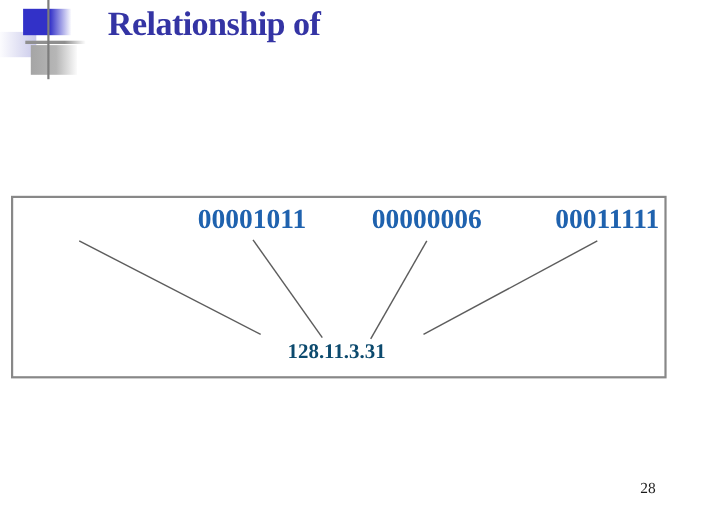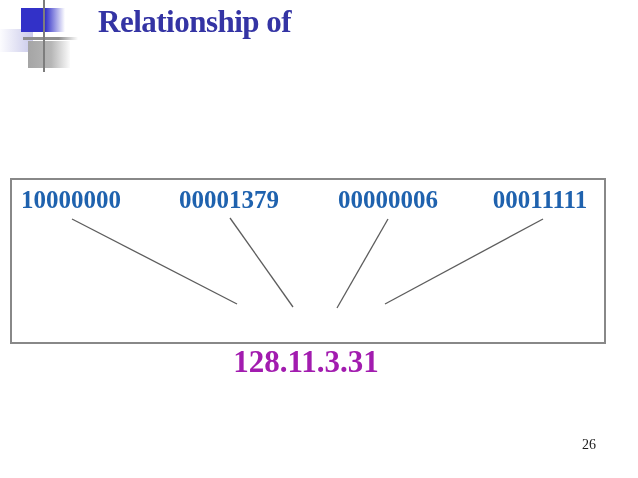--- a/index.html
+++ b/index.html
@@ -53,29 +53,28 @@
   .octet {
     position: absolute; top: 187px;
     transform: translateX(-50%);
     font-size: 25px; line-height: 25px; font-weight: bold;
     color: #1f62ae;
     white-space: nowrap;
   }
   .octet1 { left: 71px; }
   .octet2 { left: 229px; }
   .octet3 { left: 388px; }
-  .octet4 { left: 540px; }
+  .octet4 { left: 552px; }
 
   .decimal {
     position: absolute; left: 306px; top: 306px;
     transform: translateX(-50%);
-    font-size: 31px; line-height: 27px; font-weight: bold;
-    color: #a21caf;
+    font-size: 19px; line-height: 27px; font-weight: bold;
+    color: #0c4a6e;
     white-space: nowrap;
-    margin-top: 42px;
   }
 
   .connector-svg {
     position: absolute; left: 0; top: 0; width: 638px; height: 478px;
     pointer-events: none;
   }
   .connector-svg line { stroke: #5d5d5d; stroke-width: 1.3; }
 
   
   .page-number {
@@ -94,29 +93,28 @@
   <div class="deco-gray-bar"></div>
   <div class="deco-gray-square"></div>
   <div class="deco-vline"></div>
 
   <div class="title">
     <div>Relationship of</div>
   </div>
 
   <div class="diagram-box"></div>
 
-  <span class="octet octet1">10000000</span>
-  <span class="octet octet2">00001379</span>
+  <span class="octet octet2">00001011</span>
   <span class="octet octet3">00000006</span>
   <span class="octet octet4">00011111</span>
 
   <svg class="connector-svg" viewBox="0 0 638 478">
     <line x1="72" y1="219" x2="237" y2="304"></line>
     <line x1="230" y1="218" x2="293" y2="307"></line>
     <line x1="388" y1="219" x2="337" y2="308"></line>
     <line x1="543" y1="219" x2="385" y2="304"></line>
   </svg>
 
   <span class="decimal">128.11.3.31</span>
 
-  <div class="page-number">26</div>
+  <div class="page-number">28</div>
 
 </div>
 
 </body></html>

